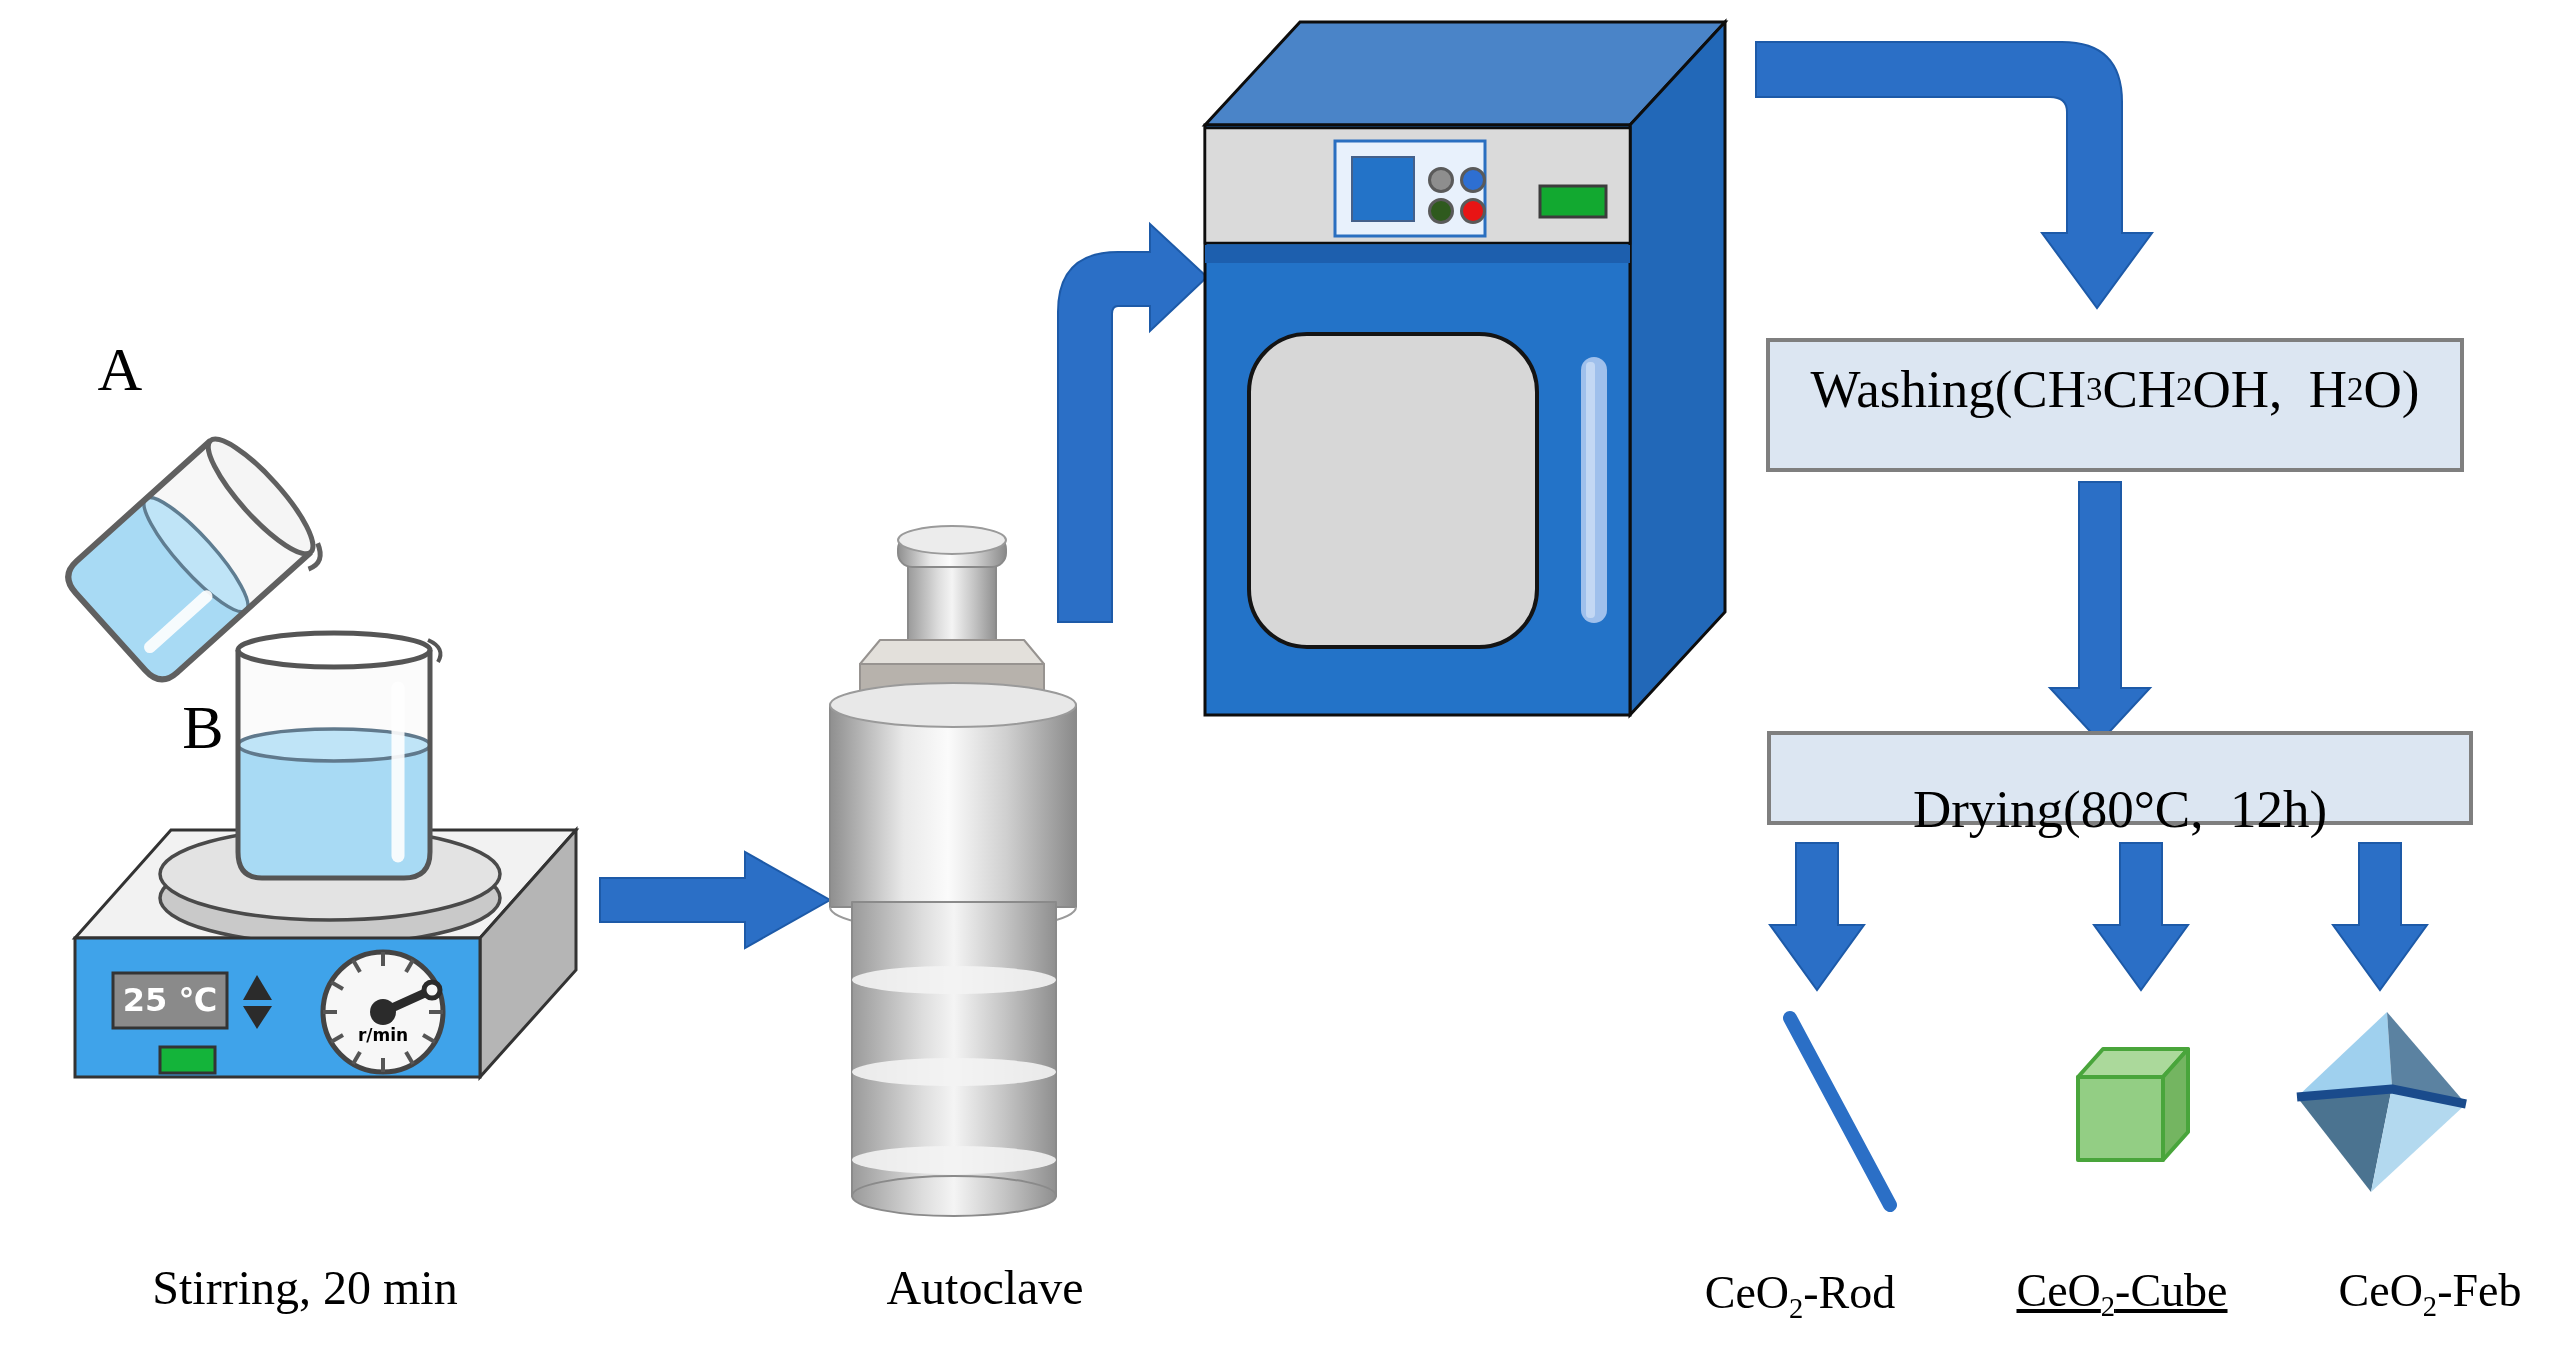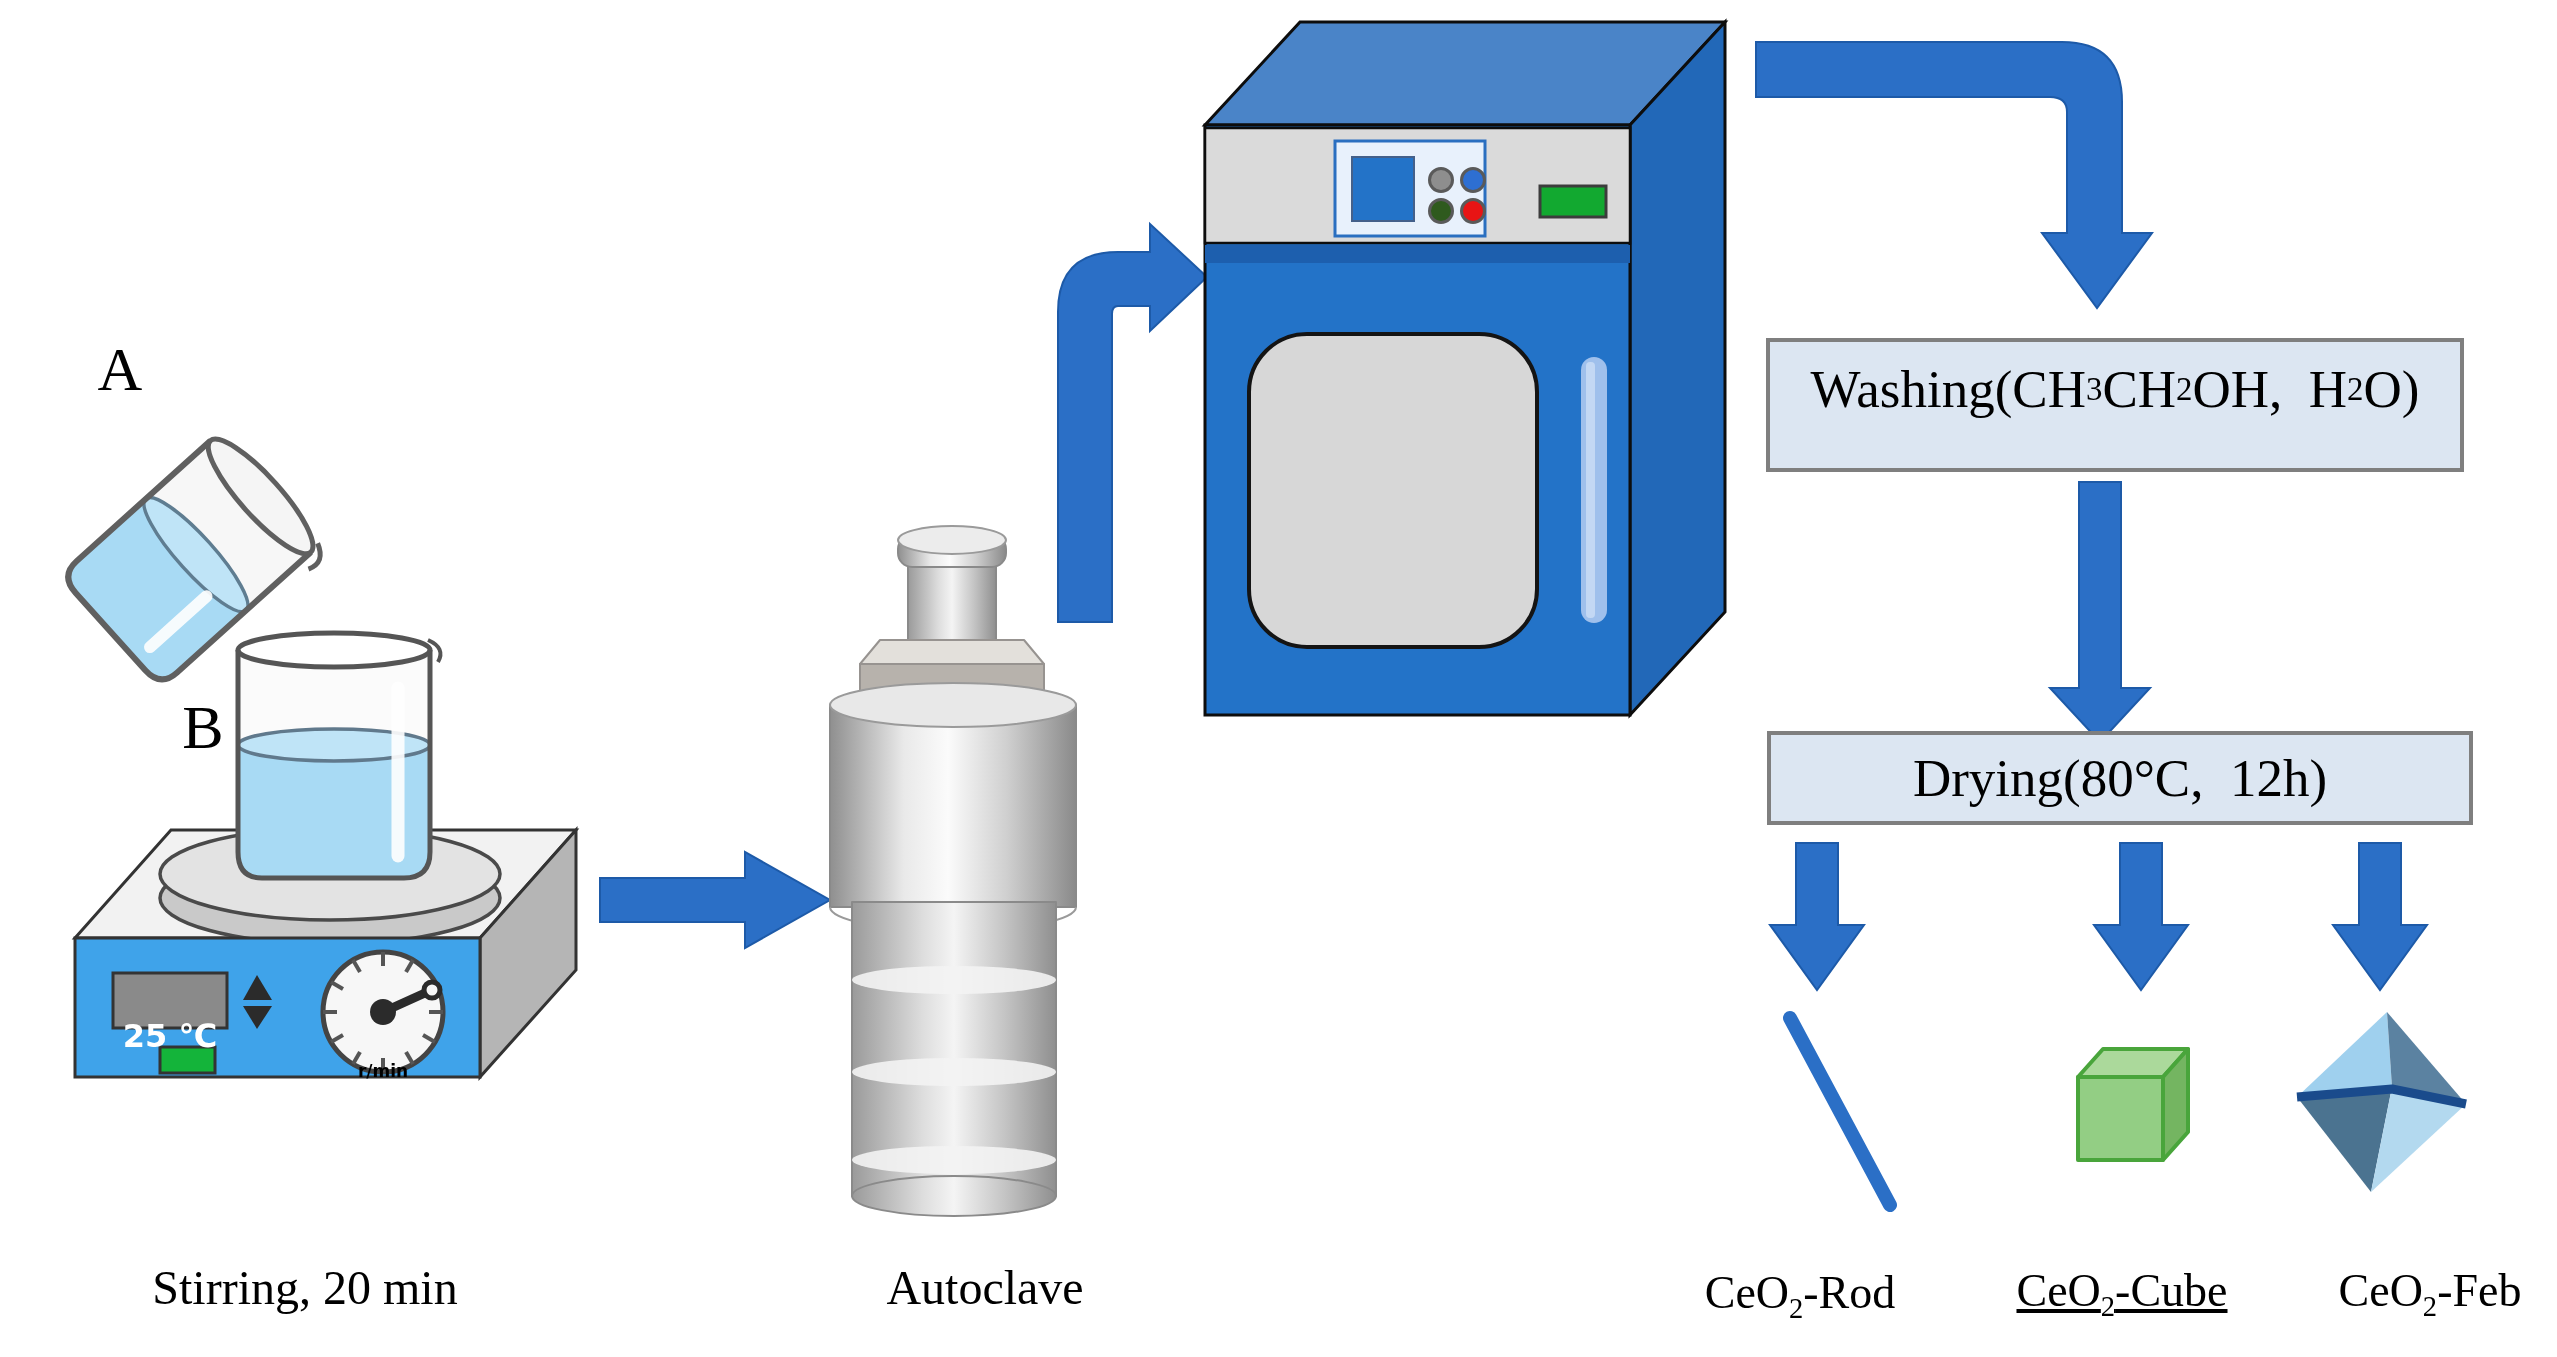--- a/index.html
+++ b/index.html
@@ -6,21 +6,21 @@
   .stage{position:relative;width:2557px;height:1357px;background:#ffffff;overflow:hidden;
          font-family:"Liberation Serif", serif;}
   .stage svg{position:absolute;left:0;top:0;}
   .t{position:absolute;color:#000;text-align:center;white-space:nowrap;}
   .big-letter{font-size:62px;line-height:62px;}
   .caption{font-size:48px;line-height:52px;}
   .prodlabel{font-size:46px;line-height:50px;}
   .boxtext{font-size:53px;display:flex;align-items:center;justify-content:center;}
   .boxtext sub{font-size:0.62em;line-height:0;}
   .prodlabel sub, .caption sub{font-size:0.62em;line-height:0;}
-  .devtext{font-family:"DejaVu Sans", sans-serif;font-weight:bold;margin-top:36px;}
+  .devtext{font-family:"DejaVu Sans", sans-serif;font-weight:bold;}
   .temp{color:#ffffff;font-size:32px;line-height:55px;}
   .dialunit{color:#000000;font-size:17px;line-height:18px;}
 </style>
 </head>
 <body>
 
 <div class="stage">
 
 <svg width="2557" height="1357" viewBox="0 0 2557 1357">
   <defs>
@@ -179,21 +179,21 @@
 <div class="t boxtext" style="left:1768px;top:324px;width:694px;height:130px;">
       <span>Washing(CH</span>
       <sub>3</sub>
       <span>CH</span>
       <sub>2</sub>
       <span>OH,&nbsp;&nbsp;H</span>
       <sub>2</sub>
       <span>O)</span>
     </div>
 
-<div class="t boxtext" style="left:1769px;top:733px;width:702px;height:90px;text-align:right;">
+<div class="t boxtext" style="left:1769px;top:764px;width:702px;height:90px;text-align:right;">
       <span>Drying(80°C,&nbsp;&nbsp;12h)</span>
     </div>
 
 <div class="t caption" style="left:105px;top:1262px;width:400px;">Stirring, 20 min</div>
 
 <div class="t caption" style="left:785px;top:1262px;width:400px;">Autoclave</div>
 
 <div class="t prodlabel" style="left:1650px;top:1268px;width:300px;"><span>CeO</span><sub>2</sub><span>-Rod</span></div>
 
 <div class="t prodlabel" style="left:1972px;top:1266px;width:300px;text-decoration:underline;"><span>CeO</span><sub>2</sub><span>-Cube</span></div>

